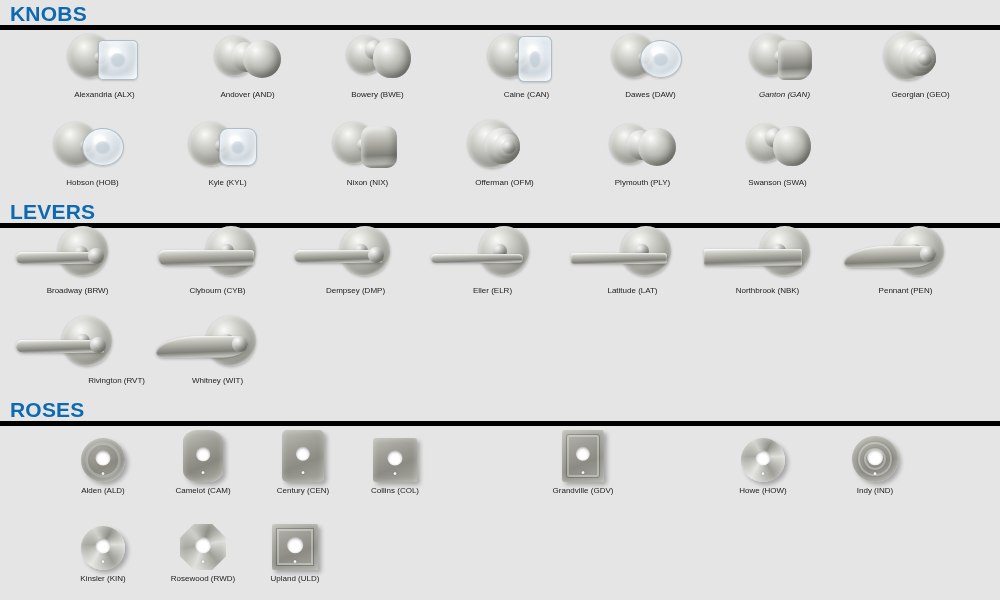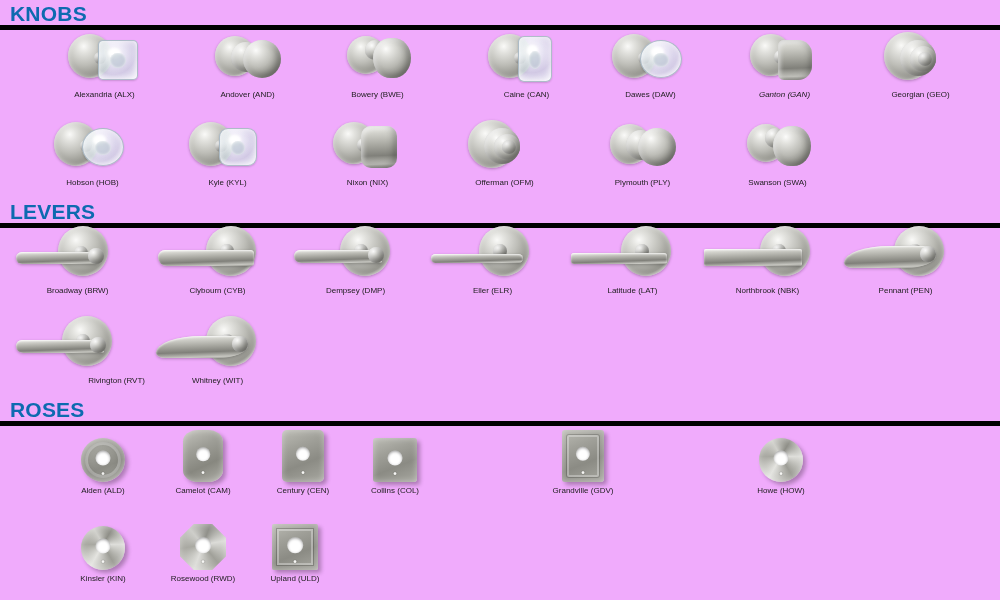--- a/index.html
+++ b/index.html
@@ -3,21 +3,21 @@
 <meta charset="utf-8">
 <style>
   * { box-sizing: border-box; }
   html, body {
     margin: 0; padding: 0;
     width: 1000px; height: 600px;
     background: #ffffff;
     font-family: "Liberation Sans", sans-serif;
     overflow: hidden;
   }
-  #page { position: relative; width: 1000px; height: 600px; background:#f0abfc; }
+  #page { position: relative; width: 1000px; height: 600px; background:#e5e5e5; }
 
   
   .section { position: absolute; left: 0; width: 1000px; }
   .sec-head { position: relative; height: 26px; }
   .sec-title {
     position: absolute; left: 10px; bottom: 2px;
     font-size: 21px; font-weight: bold; letter-spacing: .2px;
     color: #0d6ab0; line-height: 21px; white-space: nowrap;
   }
   .sec-rule {
@@ -359,30 +359,43 @@
             <div style="position: relative; width: 100%; height: 62px;">
               <div style="position: absolute; left: 50%; top: 8px; transform: translateX(-50%); width: 42px; height: 52px; border-radius: 3px; background: linear-gradient(158deg, rgb(188, 188, 181) 0%, rgb(160, 160, 153) 32%, rgb(139, 139, 132) 62%, rgb(168, 168, 161) 100%); box-shadow: rgba(255, 255, 255, 0.4) 0px 0px 6px inset, rgba(0, 0, 0, 0.28) 3px 3px 4px;">
                 <div style="position: absolute; left: 50%; top: 46%; transform: translate(-50%, -50%); width: 14.28px; height: 14.28px; border-radius: 50%; background: rgb(255, 255, 255); box-shadow: rgba(0, 0, 0, 0.4) 0px 1px 3px inset;"></div>
                 <div style="position: absolute; left: 50%; bottom: 16%; transform: translateX(-50%); width: 3px; height: 3px; border-radius: 50%; background: rgb(247, 247, 244); box-shadow: rgba(0, 0, 0, 0.55) 0px 0px 1px;"></div>
                 <div style="position: absolute; left: 12%; top: 9%; width: 76%; height: 82%; border-radius: 2px; box-shadow: rgba(255, 255, 255, 0.3) 0px 0px 0px 2px inset, rgba(0, 0, 0, 0.18) 0px 0px 0px 1px;"></div>
               </div>
             </div>
           </div>
           <div class="caption">Grandville (GDV)</div>
         </div>
-        <div class="cell" style="left: 726px; width: 110px;">
+        <div class="cell" style="left: 708px; width: 110px;">
           <div class="art">
             <div style="position: relative; width: 100%; height: 62px;">
               <div style="position: absolute; left: 50%; top: 16px; transform: translateX(-50%); width: 44px; height: 44px; border-radius: 50%; background: conic-gradient(from 210deg at 50% 42%, rgb(228, 228, 224), rgb(168, 168, 161), rgb(208, 208, 203), rgb(142, 142, 135), rgb(222, 222, 218), rgb(157, 157, 150), rgb(228, 228, 224)); box-shadow: rgba(255, 255, 255, 0.4) 0px 0px 6px inset, rgba(0, 0, 0, 0.28) 3px 3px 4px;">
                 <div style="position: absolute; left: 50%; top: 46%; transform: translate(-50%, -50%); width: 14.96px; height: 14.96px; border-radius: 50%; background: rgb(255, 255, 255); box-shadow: rgba(0, 0, 0, 0.4) 0px 1px 3px inset;"></div>
                 <div style="position: absolute; left: 50%; bottom: 16%; transform: translateX(-50%); width: 3px; height: 3px; border-radius: 50%; background: rgb(247, 247, 244); box-shadow: rgba(0, 0, 0, 0.55) 0px 0px 1px;"></div>
               </div>
             </div>
           </div>
           <div class="caption">Howe (HOW)</div>
+        </div>
+        <div class="cell" style="left: 820px; width: 110px;">
+          <div class="art">
+            <div style="position: relative; width: 100%; height: 62px;">
+              <div style="position: absolute; left: 50%; top: 14px; transform: translateX(-50%); width: 46px; height: 46px; border-radius: 50%; background: linear-gradient(158deg, rgb(188, 188, 181) 0%, rgb(160, 160, 153) 32%, rgb(139, 139, 132) 62%, rgb(168, 168, 161) 100%); box-shadow: rgba(255, 255, 255, 0.4) 0px 0px 6px inset, rgba(0, 0, 0, 0.28) 3px 3px 4px;">
+                <div style="position: absolute; left: 50%; top: 46%; transform: translate(-50%, -50%); width: 15.64px; height: 15.64px; border-radius: 50%; background: rgb(255, 255, 255); box-shadow: rgba(0, 0, 0, 0.4) 0px 1px 3px inset;"></div>
+                <div style="position: absolute; left: 50%; bottom: 16%; transform: translateX(-50%); width: 3px; height: 3px; border-radius: 50%; background: rgb(247, 247, 244); box-shadow: rgba(0, 0, 0, 0.55) 0px 0px 1px;"></div>
+                <div style="position: absolute; left: 14%; top: 14%; width: 72%; height: 72%; border-radius: 50%; box-shadow: rgba(255, 255, 255, 0.3) 0px 0px 0px 2px inset, rgba(0, 0, 0, 0.2) 0px 0px 2px;"></div>
+                <div style="position: absolute; left: 26%; top: 26%; width: 48%; height: 48%; border-radius: 50%; box-shadow: rgba(255, 255, 255, 0.3) 0px 0px 0px 2px inset, rgba(0, 0, 0, 0.2) 0px 0px 2px;"></div>
+              </div>
+            </div>
+          </div>
+          <div class="caption">Indy (IND)</div>
         </div>
       </div>
       <div class="row" style="position: absolute; left: 0px; top: 114px; height: 88px;">
         <div class="cell" style="left: 48px; width: 110px;">
           <div class="art">
             <div style="position: relative; width: 100%; height: 62px;">
               <div style="position: absolute; left: 50%; top: 16px; transform: translateX(-50%); width: 44px; height: 44px; border-radius: 50%; background: conic-gradient(from 210deg at 50% 42%, rgb(228, 228, 224), rgb(168, 168, 161), rgb(208, 208, 203), rgb(142, 142, 135), rgb(222, 222, 218), rgb(157, 157, 150), rgb(228, 228, 224)); box-shadow: rgba(255, 255, 255, 0.4) 0px 0px 6px inset, rgba(0, 0, 0, 0.28) 3px 3px 4px;">
                 <div style="position: absolute; left: 50%; top: 46%; transform: translate(-50%, -50%); width: 14.96px; height: 14.96px; border-radius: 50%; background: rgb(255, 255, 255); box-shadow: rgba(0, 0, 0, 0.4) 0px 1px 3px inset;"></div>
                 <div style="position: absolute; left: 50%; bottom: 16%; transform: translateX(-50%); width: 3px; height: 3px; border-radius: 50%; background: rgb(247, 247, 244); box-shadow: rgba(0, 0, 0, 0.55) 0px 0px 1px;"></div>
               </div>

